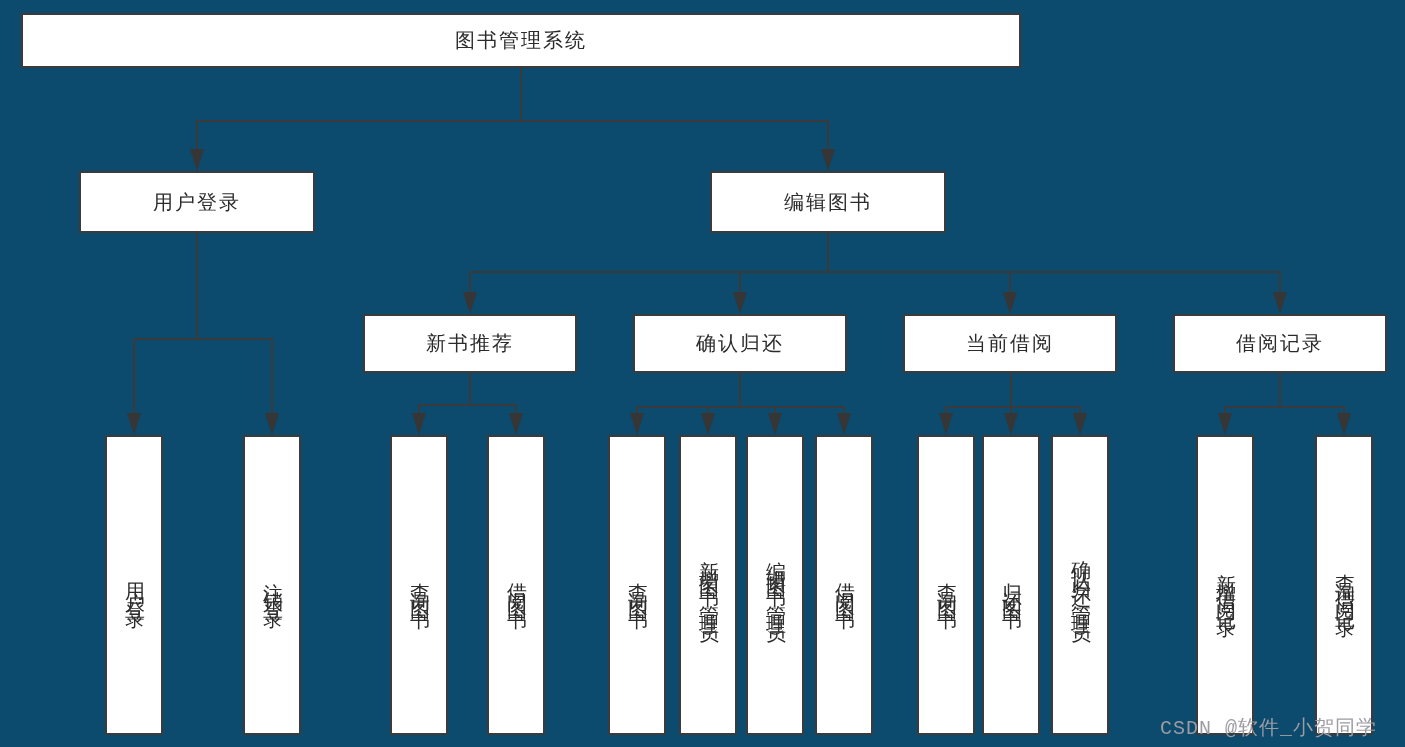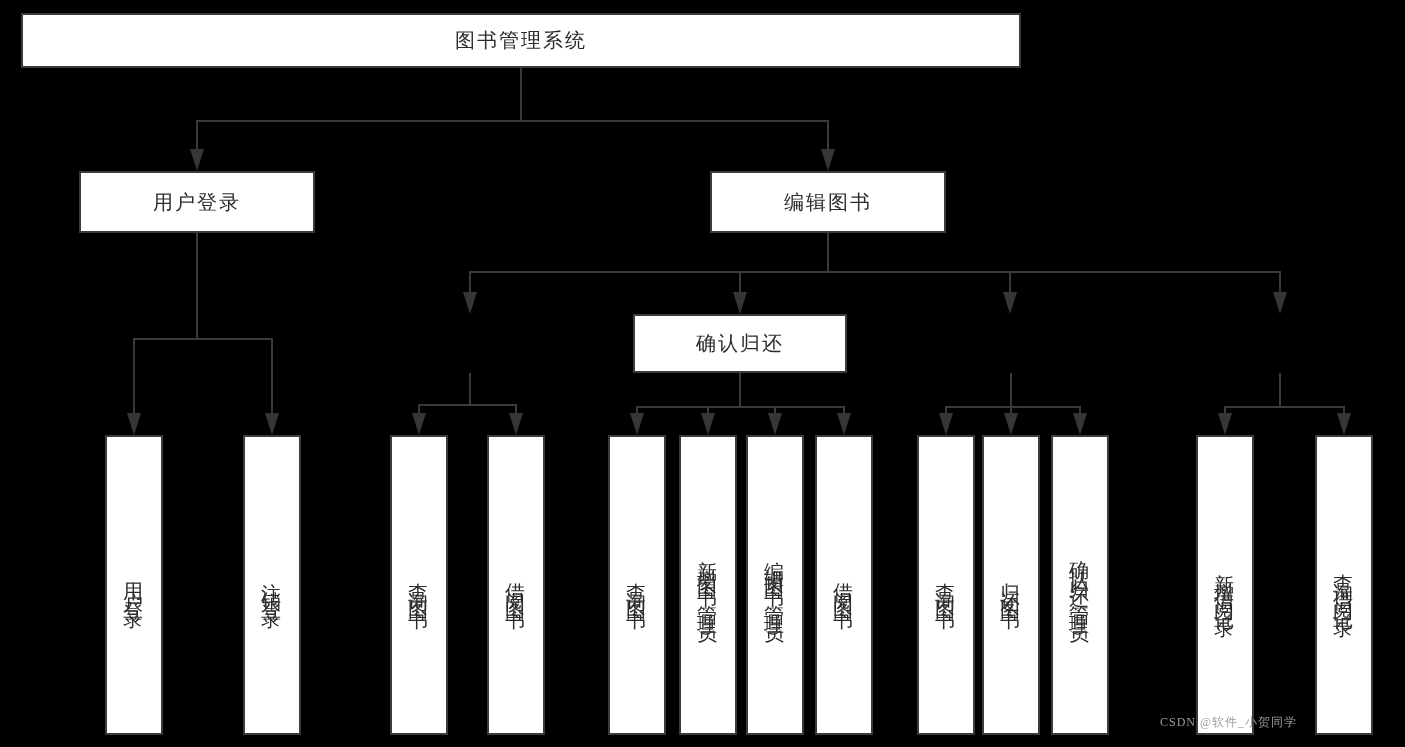--- a/index.html
+++ b/index.html
@@ -1,28 +1,28 @@
 <!DOCTYPE html>
 <html><head>
 <meta charset="utf-8">
 <style>
   html,body{margin:0;padding:0;background:#fff;}
-  #stage{position:relative;width:1405px;height:747px;background:#000000;overflow:hidden;
-         font-family:Liberation Serif, serif;}
+  #stage{position:relative;width:1405px;height:747px;background:#0c4a6e;overflow:hidden;
+         font-family:Liberation Mono, monospace;}
   .box{position:absolute;box-sizing:border-box;border:2px solid #3b3b3b;background:#fff;
        display:flex;align-items:center;justify-content:center;color:#2b2b2b;}
   .hbox{font-size:20px;letter-spacing:2px;}
   .vbox{width:58px;height:300px;}
   .vtext{writing-mode:vertical-rl;text-orientation:mixed;font-size:20px;letter-spacing:9px;
          color:#2b2b2b;white-space:nowrap;}
   .vl{position:absolute;width:2px;background:#3a3a3a;}
   .hl{position:absolute;height:2px;background:#3a3a3a;}
   .ar{position:absolute;width:0;height:0;border-left:7px solid transparent;
       border-right:7px solid transparent;border-top:22px solid #363636;}
-  .watermark{position:absolute;left:1160px;top:714px;font-size:12px;color:#9c9ca3;
+  .watermark{position:absolute;left:1160px;top:714px;font-size:20px;color:#9c9ca3;
              letter-spacing:1px;white-space:nowrap;}
 </style>
 </head>
 <body>
 
 <div id="stage">
 
   <div class="box hbox" style="left:21px;top:13px;width:1000px;height:55px">
     <span>图书管理系统</span>
   </div>
@@ -52,22 +52,31 @@
   <div class="hl" style="left:469px;top:271px;width:812px"></div>
   <div class="vl" style="left:469px;top:271px;height:21px"></div>
   <div class="ar" style="left:463px;top:292px"></div>
   <div class="vl" style="left:739px;top:271px;height:21px"></div>
   <div class="ar" style="left:733px;top:292px"></div>
   <div class="vl" style="left:1009px;top:271px;height:21px"></div>
   <div class="ar" style="left:1003px;top:292px"></div>
   <div class="vl" style="left:1279px;top:271px;height:21px"></div>
   <div class="ar" style="left:1273px;top:292px"></div>
 
+  <div class="box hbox" style="left:363px;top:314px;width:214px;height:59px">
+    <span>新书推荐</span>
+  </div>
   <div class="box hbox" style="left:633px;top:314px;width:214px;height:59px">
     <span>确认归还</span>
+  </div>
+  <div class="box hbox" style="left:903px;top:314px;width:214px;height:59px">
+    <span>当前借阅</span>
+  </div>
+  <div class="box hbox" style="left:1173px;top:314px;width:214px;height:59px">
+    <span>借阅记录</span>
   </div>
 
   <div class="vl" style="left:469px;top:373px;height:31px"></div>
   <div class="hl" style="left:418px;top:404px;width:99px"></div>
   <div class="vl" style="left:418px;top:404px;height:9px"></div>
   <div class="ar" style="left:412px;top:413px"></div>
   <div class="vl" style="left:515px;top:404px;height:9px"></div>
   <div class="ar" style="left:509px;top:413px"></div>
 
   <div class="vl" style="left:739px;top:373px;height:33px"></div>

